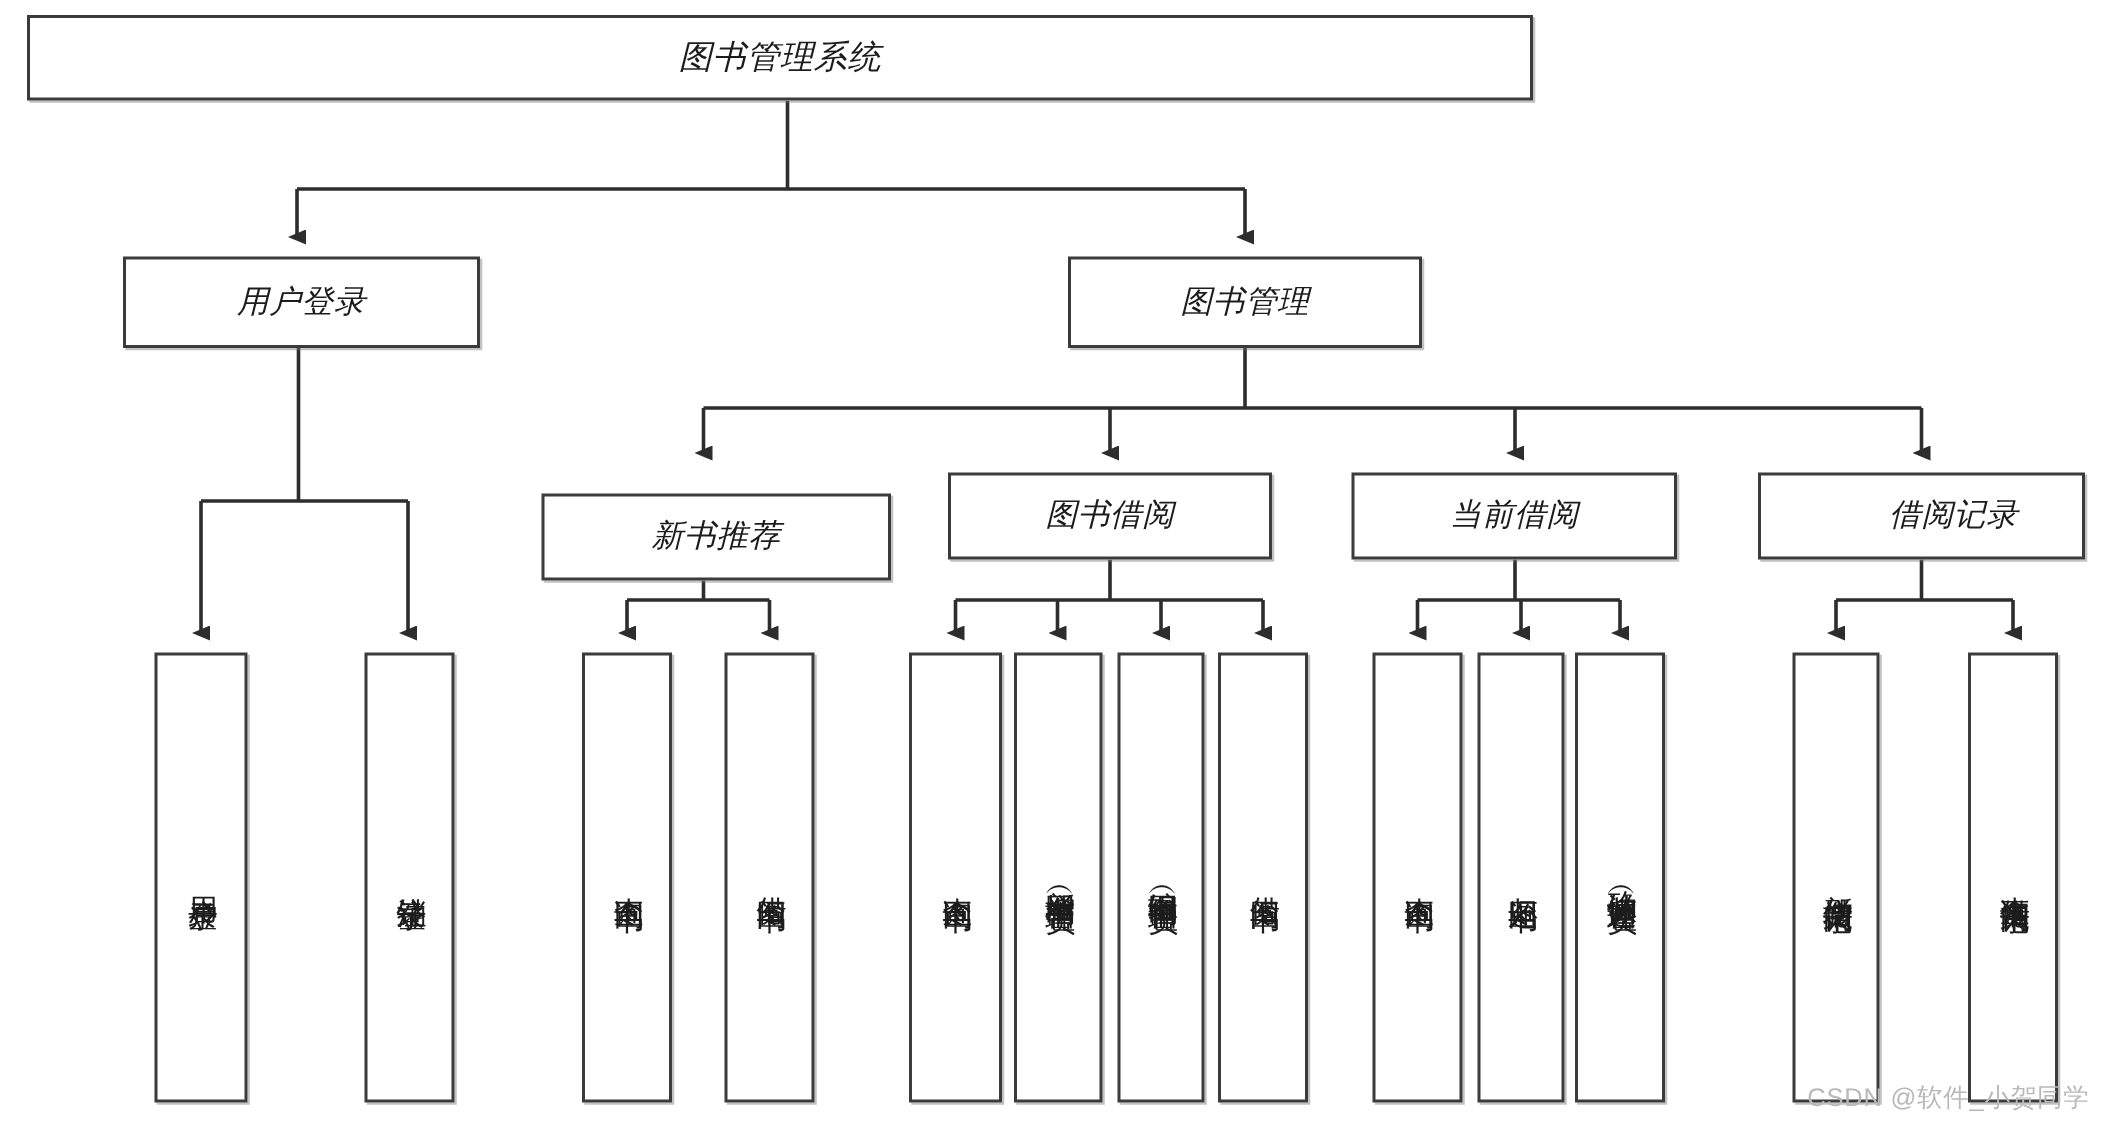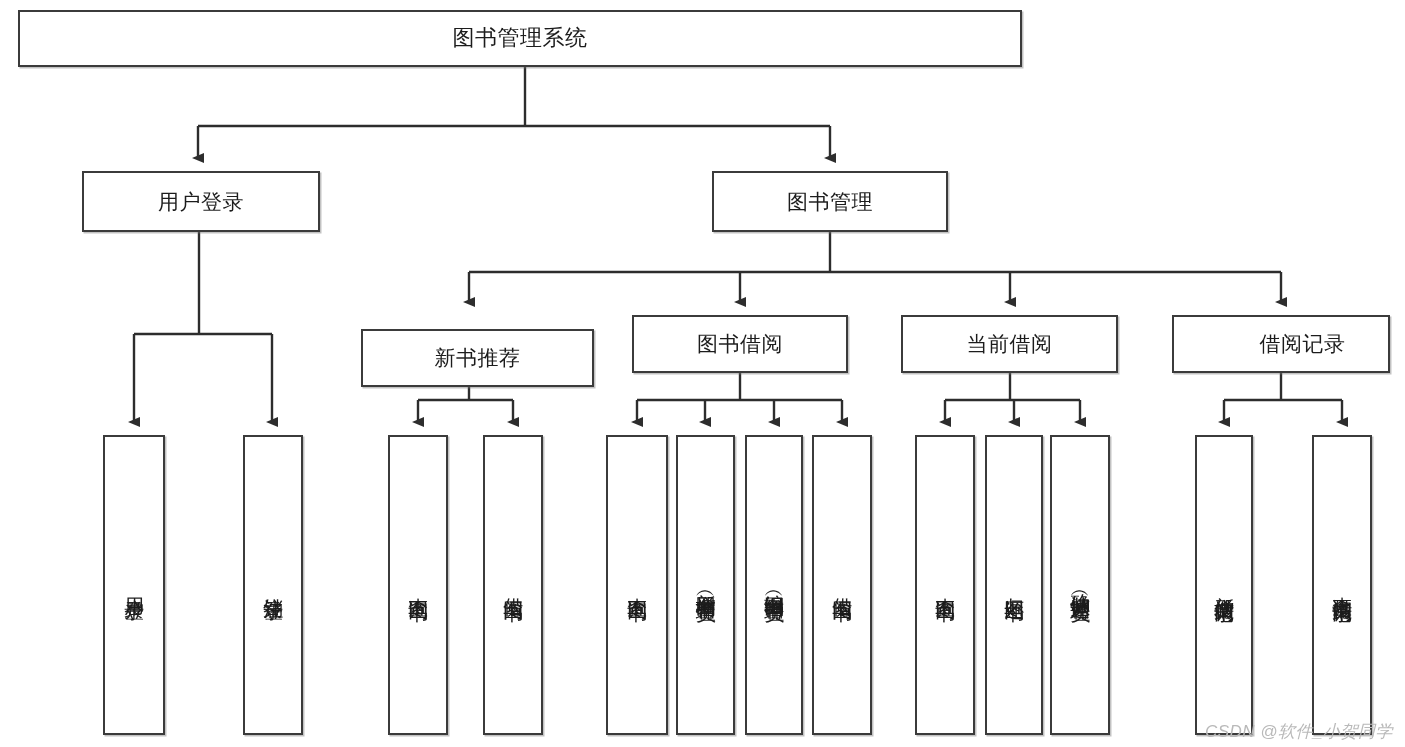--- a/index.html
+++ b/index.html
@@ -39,20 +39,21 @@
   .node .label {
     display: block;
     text-align: center;
     line-height: 1.22;
     letter-spacing: 0.5px;
   }
   
   .node.h .label {
     font-size: 21px;
     white-space: nowrap;
+    font-style: italic;
   }
   .node.root .label {
     font-size: 22px;
   }
   
   .node.v {
     align-items: center;
     justify-content: center;
     padding: 6px 0;
   }
@@ -66,21 +67,20 @@
   }
   #watermark {
     position: absolute;
     right: 12px;
     bottom: 4px;
     font-size: 17px;
     color: #b9b9b9;
     letter-spacing: 0.5px;
     white-space: nowrap;
     user-select: none;
-    font-style: italic;
   }
 </style>
 </head>
 <body>
 
 <div id="canvas">
 
   <svg id="wires" viewBox="0 0 1405 747">
     <defs>
       <marker id="arrow" markerWidth="12" markerHeight="12" refX="5" refY="6" orient="auto" markerUnits="userSpaceOnUse">

